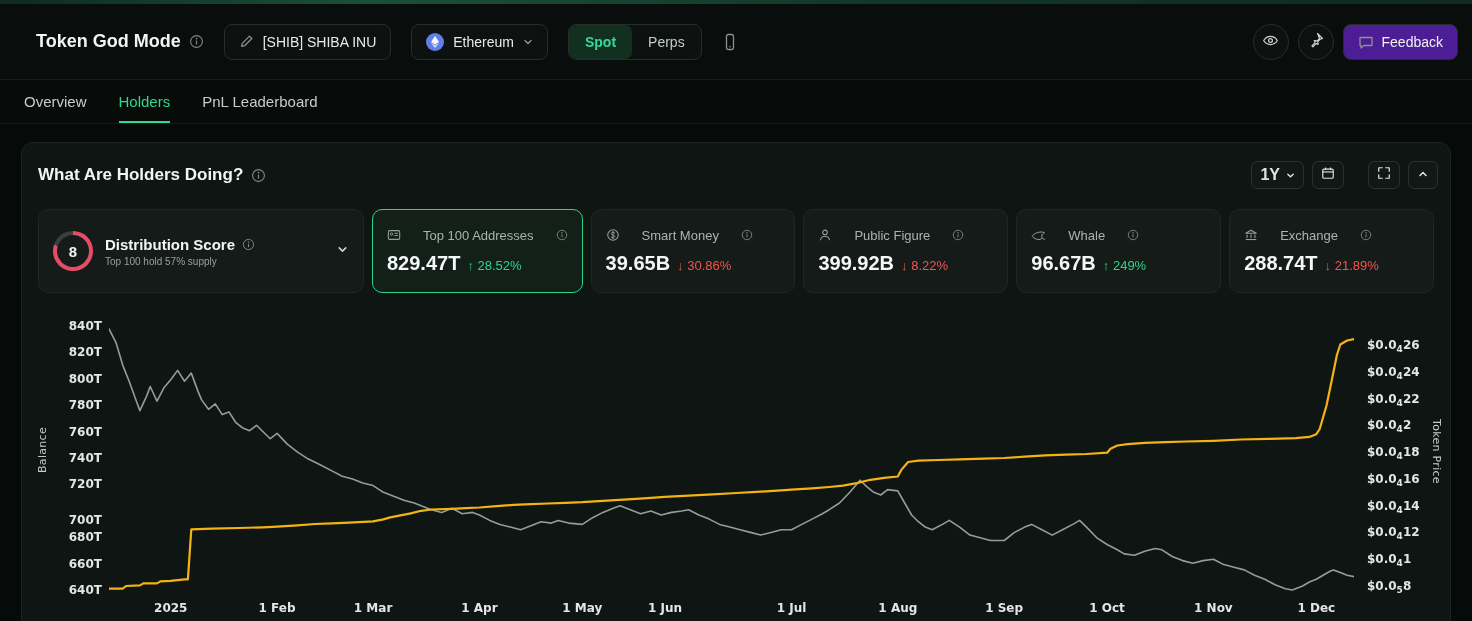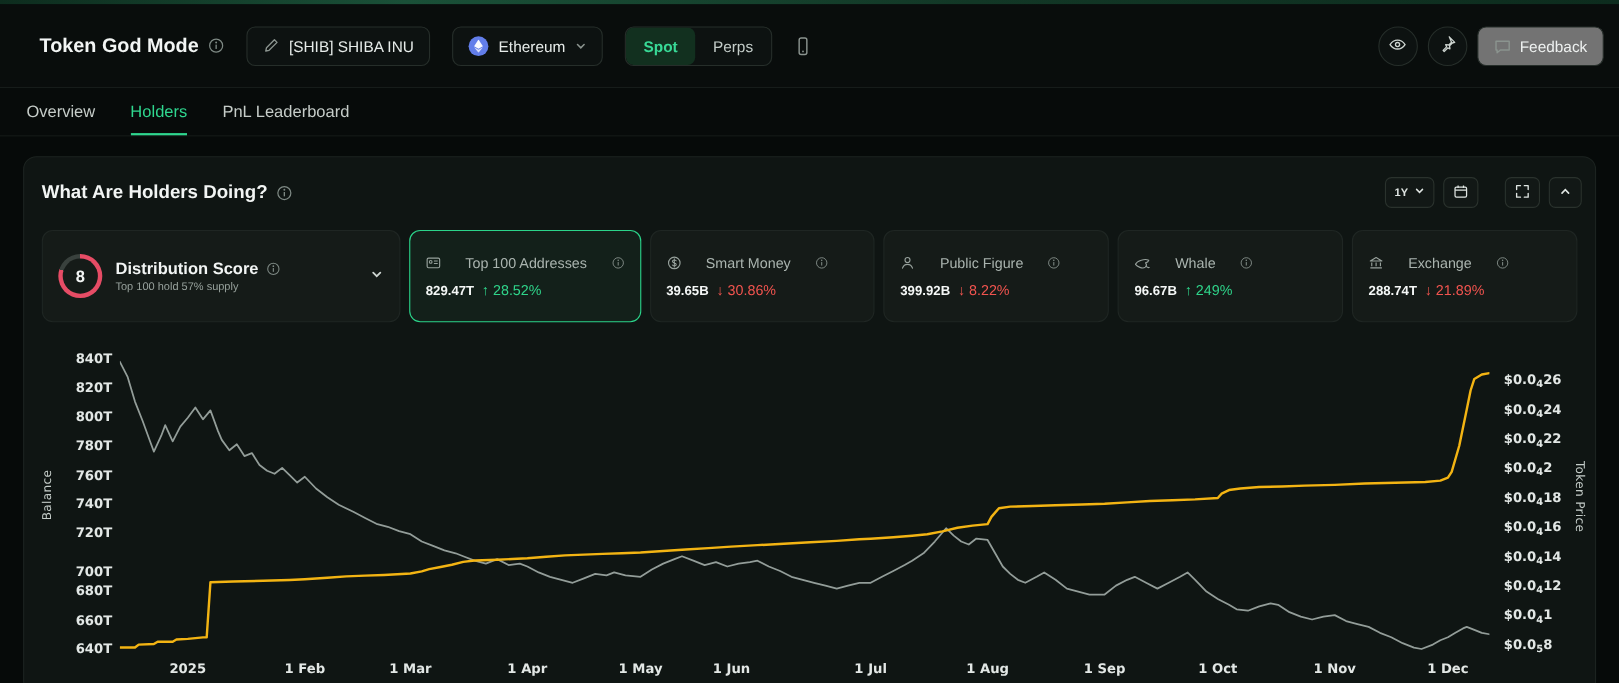--- a/index.html
+++ b/index.html
@@ -27,41 +27,41 @@
   .seg { display:flex; align-items:stretch; height:36px; border:1px solid #262e2a; border-radius:8px; background:#0d1211; overflow:hidden; }
   .seg .opt { display:flex; align-items:center; padding:0 16px; color:#c3ccc8; cursor:pointer; }
   .seg .opt.active { background:#12301f; color:#38d996; font-weight:700; border-radius:7px; }
   .icon-plain { color:#8b948f; display:inline-flex; cursor:pointer; }
   .header-right { margin-left:auto; display:flex; align-items:center; gap:9px; padding-right:4px; }
   .roundbtn {
     width:36px; height:36px; border-radius:50%; border:1px solid #262e2a; background:#0d1211;
     display:flex; align-items:center; justify-content:center; color:#cdd4d0; cursor:pointer; flex:none;
   }
   .feedback-btn {
-    height:36px; border:1px solid #262e2a; border-radius:8px; background:#737373;
+    height:36px; border:1px solid #262e2a; border-radius:8px; background:#4c1d95;
     display:flex; align-items:center; gap:8px; padding:0 14px; color:#eef1f0; font-size:14px; cursor:pointer;
   }
 
   
   .tabs { height:44px; background:#070b0a; border-bottom:1px solid #141a18; display:flex; align-items:stretch; padding-left:24px; gap:32px; }
   .tab { display:flex; align-items:center; font-size:15px; color:#c6cdc9; cursor:pointer; border-bottom:2px solid transparent; padding-top:2px; }
   .tab.active { color:#2fd78f; border-bottom-color:#2fd78f; font-weight:500; }
 
   
   .panel {
     position:relative; margin:18px 21px 4px; height:489px;
     background:#0f1513; border:1px solid #1c2320; border-radius:12px;
   }
   .panel-head { position:absolute; top:18px; left:16px; right:12px; display:flex; align-items:center; }
   .panel-title { font-size:17px; font-weight:700; color:#f2f5f4; display:flex; align-items:center; gap:8px; }
   .panel-ctls { margin-left:auto; display:flex; align-items:center; gap:8px; }
   .ctl {
     height:28px; min-width:28px; border:1px solid #2a322d; border-radius:6px; background:#121816;
     display:flex; align-items:center; justify-content:center; gap:6px; padding:0 8px;
-    font-size:10px; font-weight:700; color:#dfe5e2; cursor:pointer;
+    font-size:16px; font-weight:700; color:#dfe5e2; cursor:pointer;
   }
   .ctl.gap-before { margin-left:16px; }
 
   
   .cards { position:absolute; top:66px; left:16px; right:16px; display:flex; gap:8px; height:84px; }
   .mcard {
     background:#151b18; border:1px solid #1f2623; border-radius:10px;
     padding:12px 14px; display:flex; flex-direction:column; justify-content:center; gap:9px; flex:1; cursor:pointer;
   }
   .mcard.selected { border-color:#2bd48a; background:#13201a; }
@@ -70,21 +70,21 @@
           background:conic-gradient(#e64c65 0 288deg, #39413d 288deg 360deg); }
   .ring-inner { position:absolute; inset:4px; border-radius:50%; background:#151b18;
                 display:flex; align-items:center; justify-content:center; font-size:15px; font-weight:700; color:#f2f5f4; }
   .dist-text { display:flex; flex-direction:column; gap:3px; }
   .dist-title { font-size:15px; font-weight:700; color:#f2f5f4; display:flex; align-items:center; gap:7px; }
   .dist-sub { font-size:10px; color:#97a19c; }
   .dist-chev { margin-left:auto; color:#cdd4d0; }
   .mcard-head { display:flex; align-items:center; gap:22px; font-size:13px; color:#aab4af; white-space:nowrap; }
   .micon { color:#97a19c; display:inline-flex; flex:none; }
   .mval { display:flex; align-items:baseline; gap:7px; }
-  .mval .v { font-size:12px; font-weight:700; color:#f4f7f6; }
+  .mval .v { font-size:20px; font-weight:700; color:#f4f7f6; }
   .chg { font-size:13px; font-weight:500; }
   .chg.up { color:#2fd48a; }
   .chg.down { color:#f2544f; }
 
   
   .chart-wrap { position:absolute; top:172px; left:0; right:0; height:312px; font-family:"DejaVu Sans",sans-serif; }
   .axis-name { position:absolute; writing-mode:vertical-rl; font-size:11px; color:#c4ccc8; letter-spacing:.3px; }
   .axis-name.left { left:14px; top:112px; transform:rotate(180deg); }
   .axis-name.right { left:1408px; top:104px; }
   .ytick { position:absolute; font-size:12px; font-weight:700; color:#e2e7e5; line-height:14px; white-space:nowrap; }

